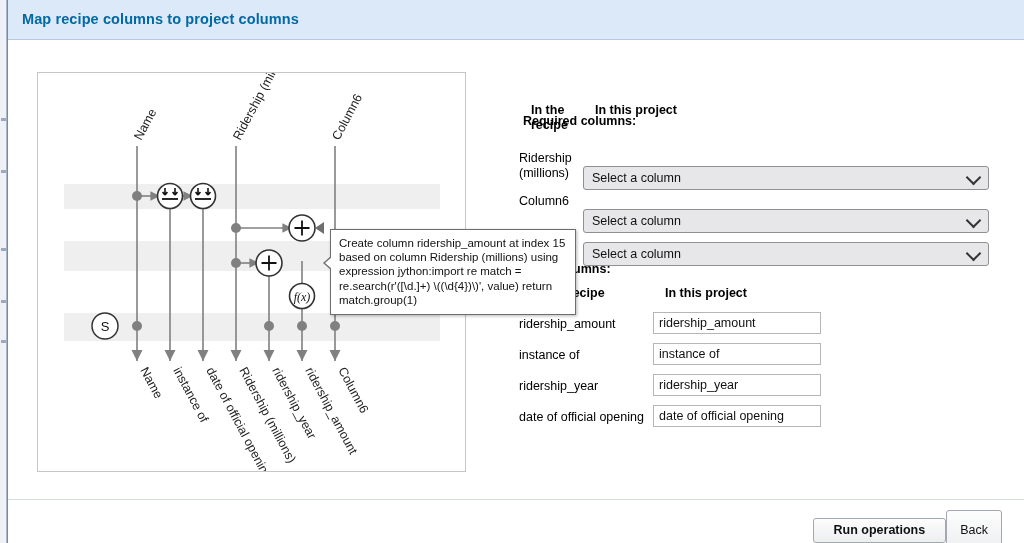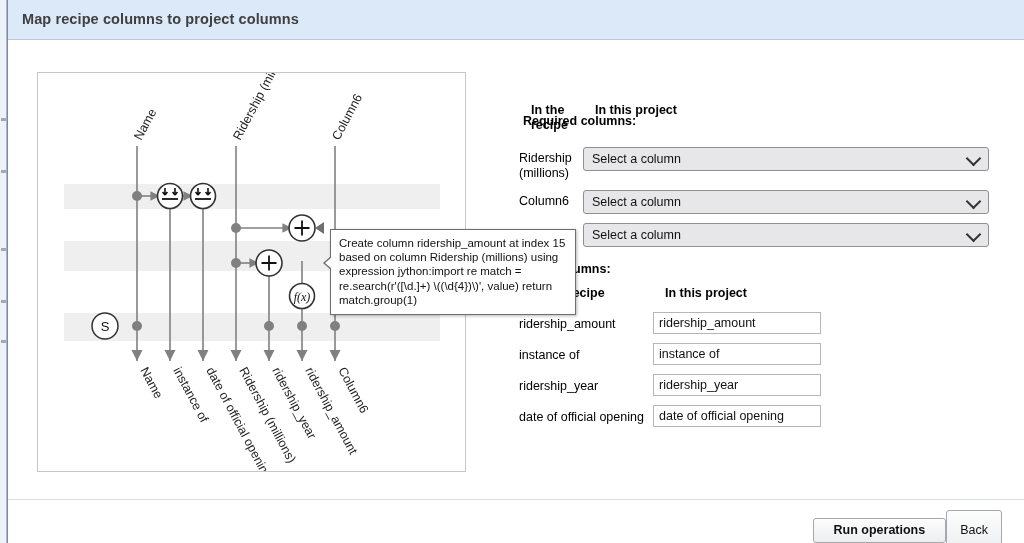--- a/index.html
+++ b/index.html
@@ -13,21 +13,21 @@
   
   #dialog{position:absolute;left:7px;top:0;width:1017px;height:543px;background:#fff;
           border-left:1px solid #7a8aa0;box-sizing:border-box;}
   #left-edge{position:absolute;left:0;top:0;width:7px;height:543px;background:#eef2f8;
              border-right:1px solid #a9b6c8;box-sizing:border-box;}
   #left-edge .tick{position:absolute;left:1px;width:5px;height:3px;background:#5d6f88;opacity:.55;}
   
   #titlebar{position:absolute;left:8px;top:0;width:1016px;height:40px;
             background:#dce9f9;border-bottom:1px solid #b9c9dd;box-sizing:border-box;}
   #titlebar .t{position:absolute;left:14px;top:11px;font-size:14.5px;font-weight:bold;
-               letter-spacing:.1px;color:#404040;}
+               letter-spacing:.1px;color:#0369a1;}
   
   #content{position:absolute;left:8px;top:41px;width:1016px;height:458px;background:#fff;}
   
   #footer{position:absolute;left:8px;top:499px;width:1016px;height:44px;background:#fff;
           border-top:1px solid #d8dde3;box-sizing:border-box;}
   #footer .btnrow{position:absolute;right:22px;top:10px;display:flex;gap:0;align-items:center;}
   .btn{background:linear-gradient(#fdfdfd,#eceef0);border:1px solid #a3a8ae;border-radius:3px;
        padding:12px 13px;font-size:12.5px;color:#111;cursor:pointer;
        font-family:"Liberation Sans", sans-serif;line-height:15px;}
   .btn.primary{font-weight:bold;padding:4px 20px;}
@@ -40,21 +40,21 @@
   .sec-title{font-size:12.5px;font-weight:bold;color:#000;}
   .hdr{font-size:12.5px;font-weight:bold;color:#000;margin-left:12px;}
   .lbl{font-size:12.5px;color:#000;line-height:15px;}
   select.col-select{
     -webkit-appearance:none;appearance:none;
     width:406px;height:24px;box-sizing:border-box;
     background:#e7e7ea;border:1px solid #8f8f94;border-radius:3px;
     padding:0 8px;font-size:12.5px;color:#111;
     font-family:"Liberation Sans", sans-serif;
   }
-  .select-wrap{position:relative;display:inline-block;}
+  .select-wrap{position:relative;display:inline-block;margin-top:19px;}
   .select-wrap .chev{position:absolute;right:10px;top:6px;pointer-events:none;
      width:9px;height:9px;border-right:2px solid #333;border-bottom:2px solid #333;
      transform:rotate(45deg);transform-origin:center;}
   input.txt{
     width:168px;height:22px;box-sizing:border-box;background:#fff;
     border:1px solid #b6b6b6;padding:0 5px;font-size:12.5px;color:#111;
     font-family:"Liberation Sans", sans-serif;
   }
   
   .abs{position:absolute;}

